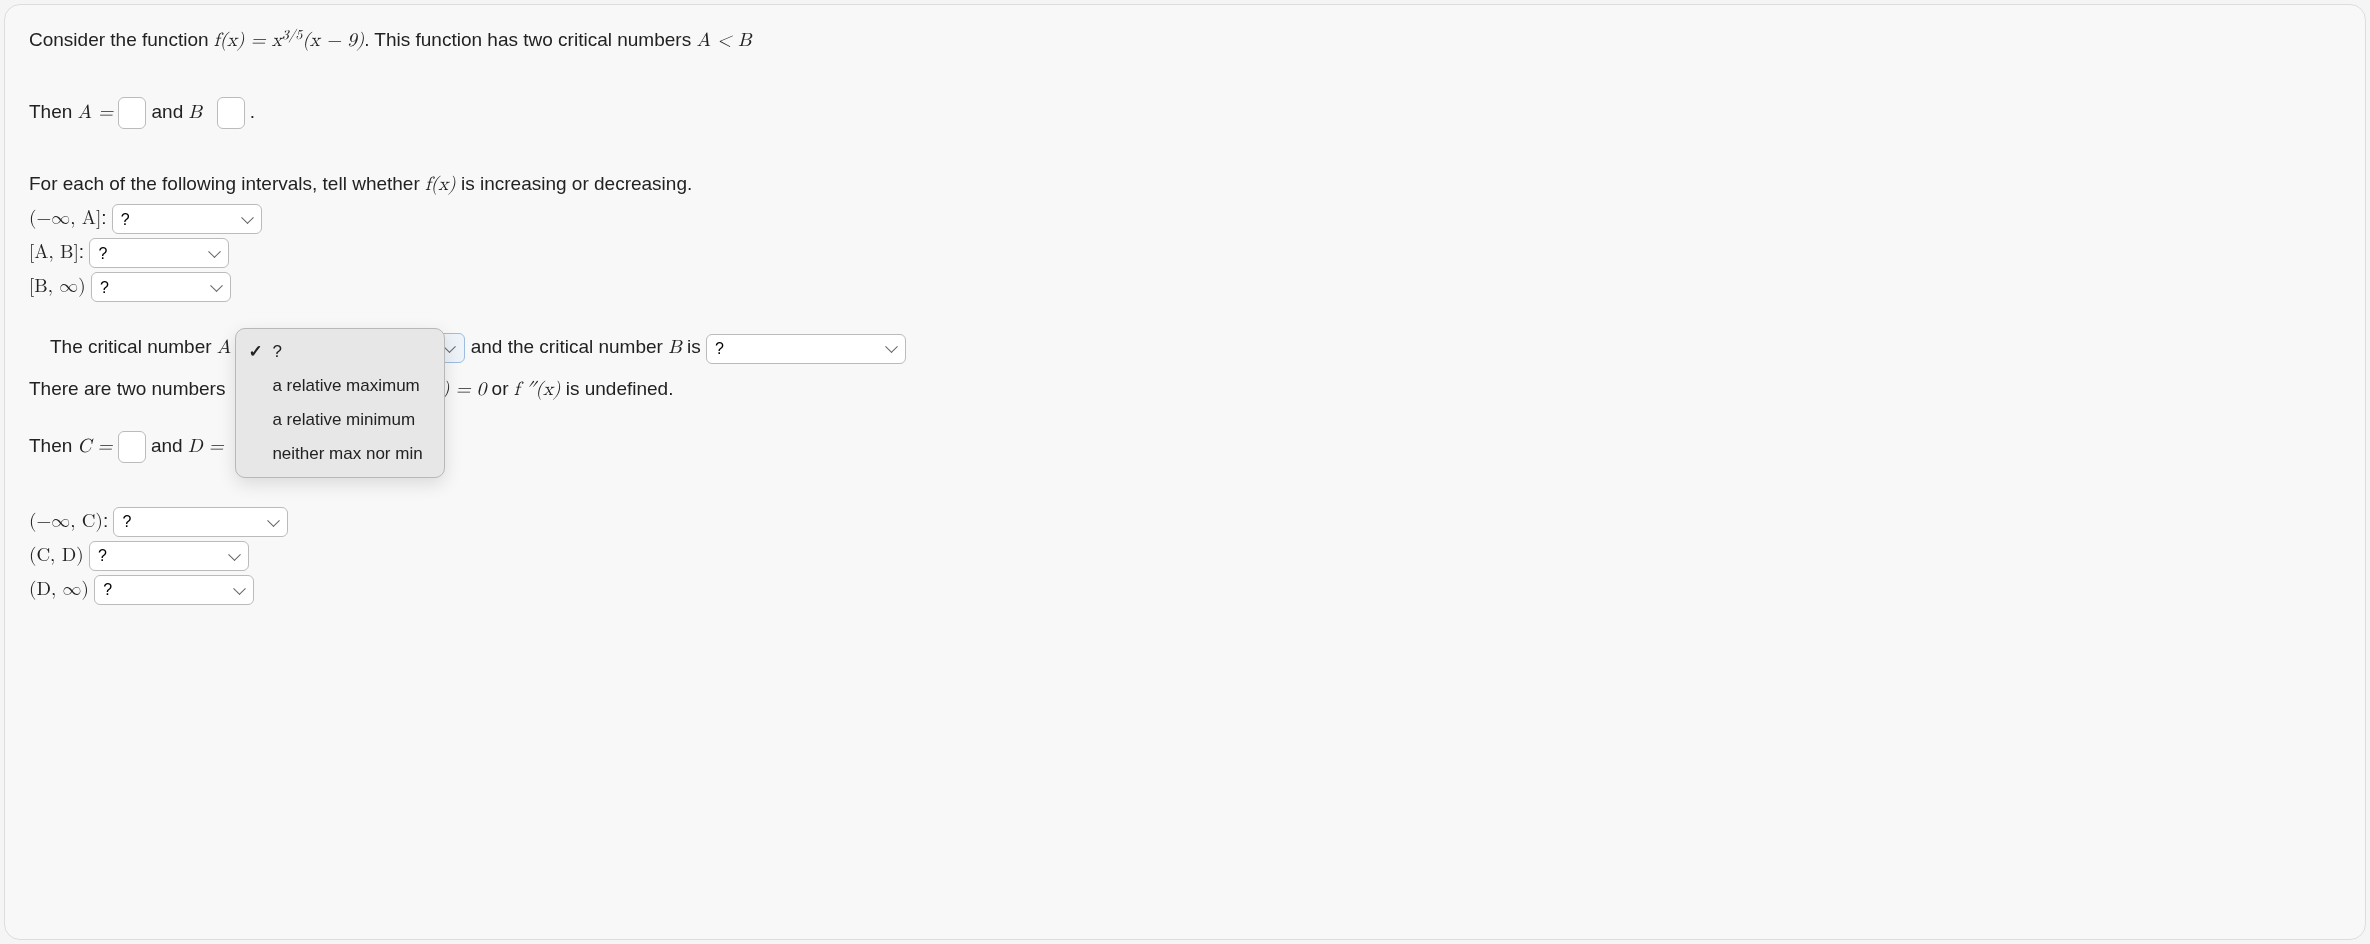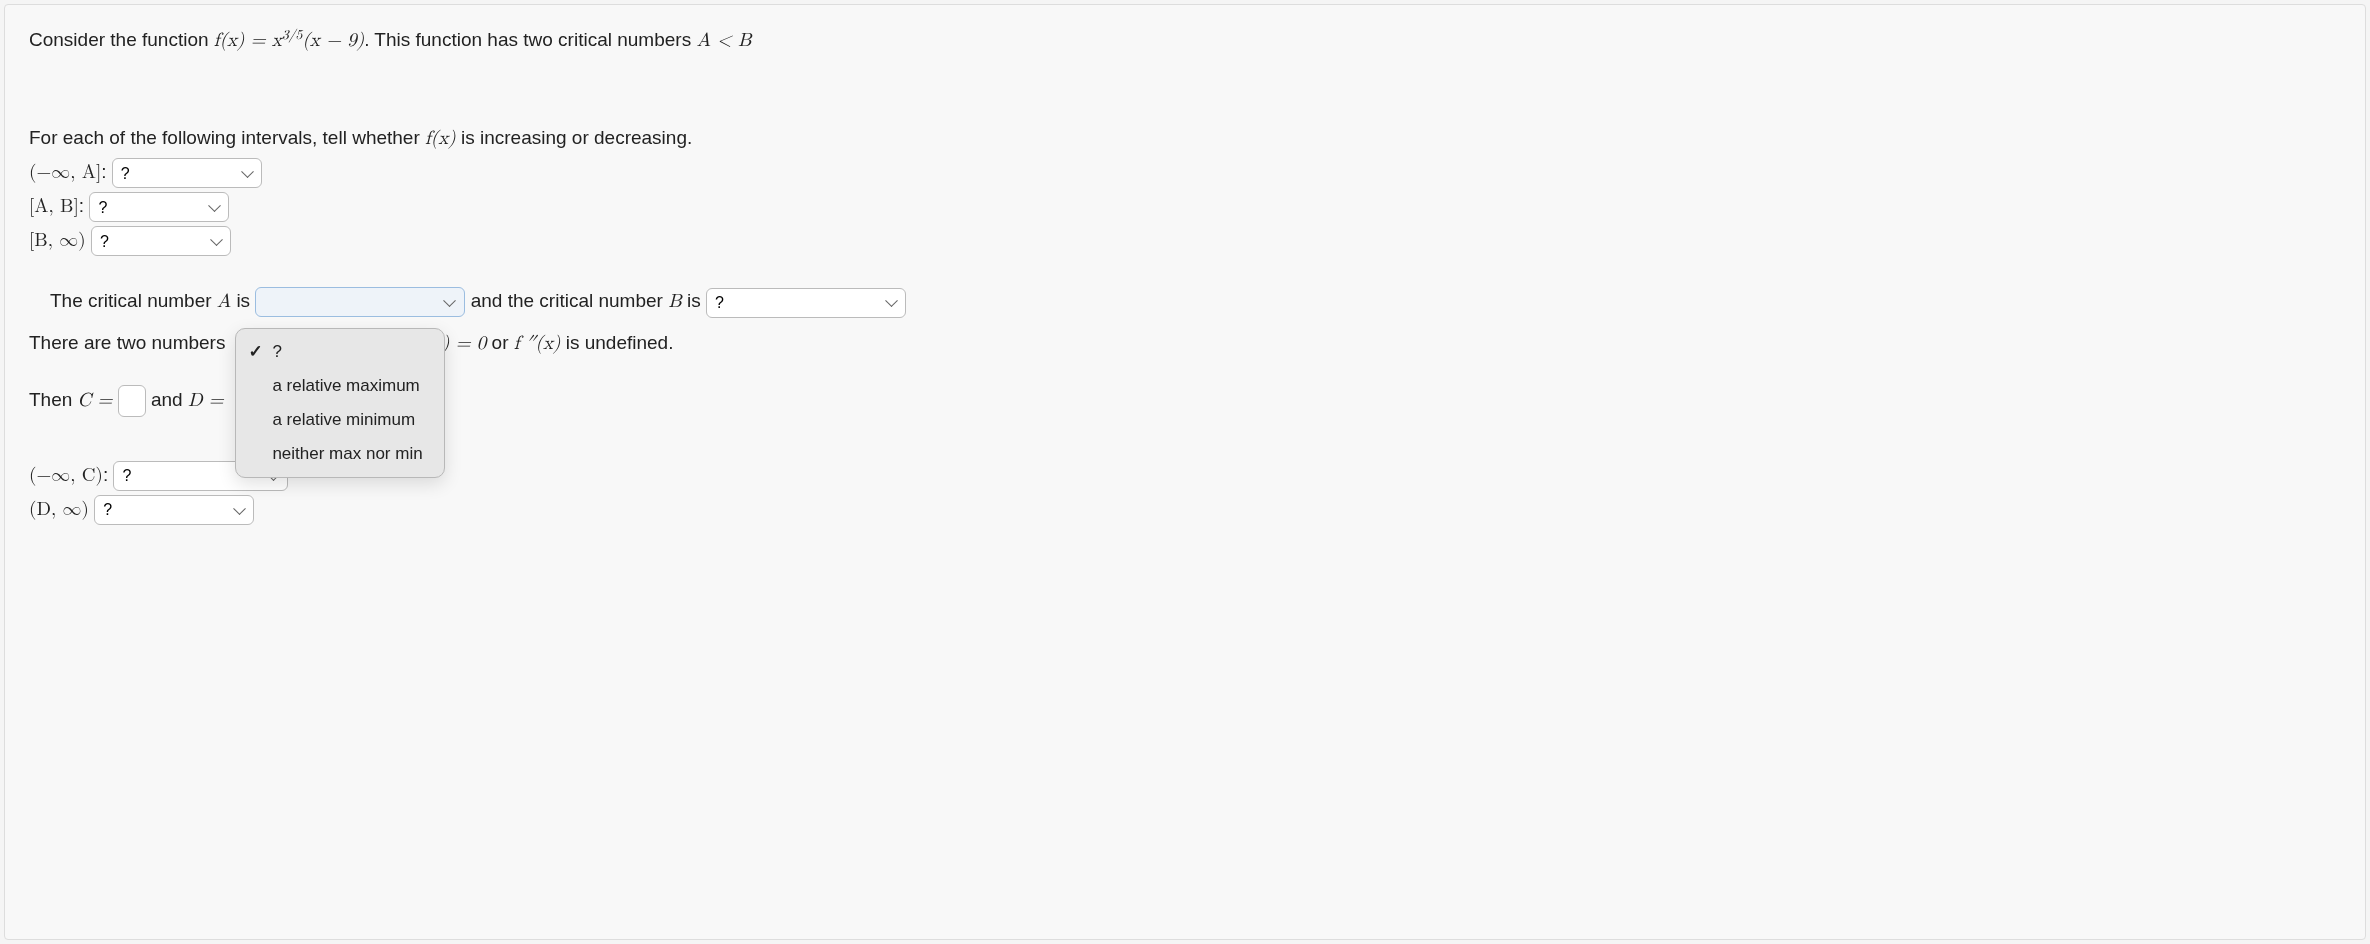--- a/index.html
+++ b/index.html
@@ -6,21 +6,21 @@
   body {
     margin: 0;
     padding: 4px;
     background: #f5f5f5;
     font-family: -apple-system, BlinkMacSystemFont, "Segoe UI", Helvetica, Arial, sans-serif;
     font-size: 19px;
     color: #222;
   }
   .problem-box {
     border: 1px solid #ddd;
-    border-radius: 4px;
+    border-radius: 16px;
     background: #f8f8f8;
     padding: 20px 24px 24px 24px;
     position: relative;
     min-height: 936px;
   }
   .line {
     margin-bottom: 14px;
     line-height: 1.6;
   }
   .math {
@@ -123,20 +123,30 @@
 
 <div class="problem-box">
 
   <div class="line">
     <span>Consider the function </span>
     <span class="math">f(x) = x</span><span class="math frac-sup">3/5</span><span class="math">(x − 9)</span><span>. This function has two critical numbers </span><span class="math">A &lt; B</span>
   </div>
 
   <div class="section-gap"></div>
 
+  <div class="line">
+    <span>Then </span>
+    <span class="math">A =</span>
+    <input type="text" class="blank-input" style="">
+    <span> and </span>
+    <span class="math">B</span>
+    <span class="bigspace"></span>
+    <input type="text" class="blank-input" style="">
+    <span>.</span>
+  </div>
 
   <div class="section-gap"></div>
 
   <div class="line" style="margin-bottom:2px">
     <span>For each of the following intervals, tell whether </span><span class="math">f(x)</span><span> is increasing or decreasing.</span>
   </div>
 
   <div class="interval-row">
     <span class="math up">(−∞, A]</span><span>: </span>
     <span class="sel-wrap"><select class="sel" style="width:150px"><option>?</option></select></span>
@@ -176,20 +186,24 @@
     <span style="display:inline-block;width:180px"></span>
   </div>
 
   <div class="section-gap"></div>
 
   <div class="interval-row">
     <span class="math up">(−∞, C)</span><span>: </span>
     <span class="sel-wrap"><select class="sel" style="width:175px"><option>?</option></select></span>
   </div>
   <div class="interval-row">
+    <span class="math up">(C, D)</span>
+    <span class="sel-wrap"><select class="sel" style="width:160px"><option>?</option></select></span>
+  </div>
+  <div class="interval-row">
     <span class="math up">(D, ∞)</span>
     <span class="sel-wrap"><select class="sel" style="width:160px"><option>?</option></select></span>
   </div>
 
   <div class="dropdown-open" id="dd" style="left: 230.391px; top: 323.094px; min-width: 210px;">
     <div class="dd-item selected">?</div>
     <div class="dd-item">a relative maximum</div>
     <div class="dd-item">a relative minimum</div>
     <div class="dd-item">neither max nor min</div>
   </div>

